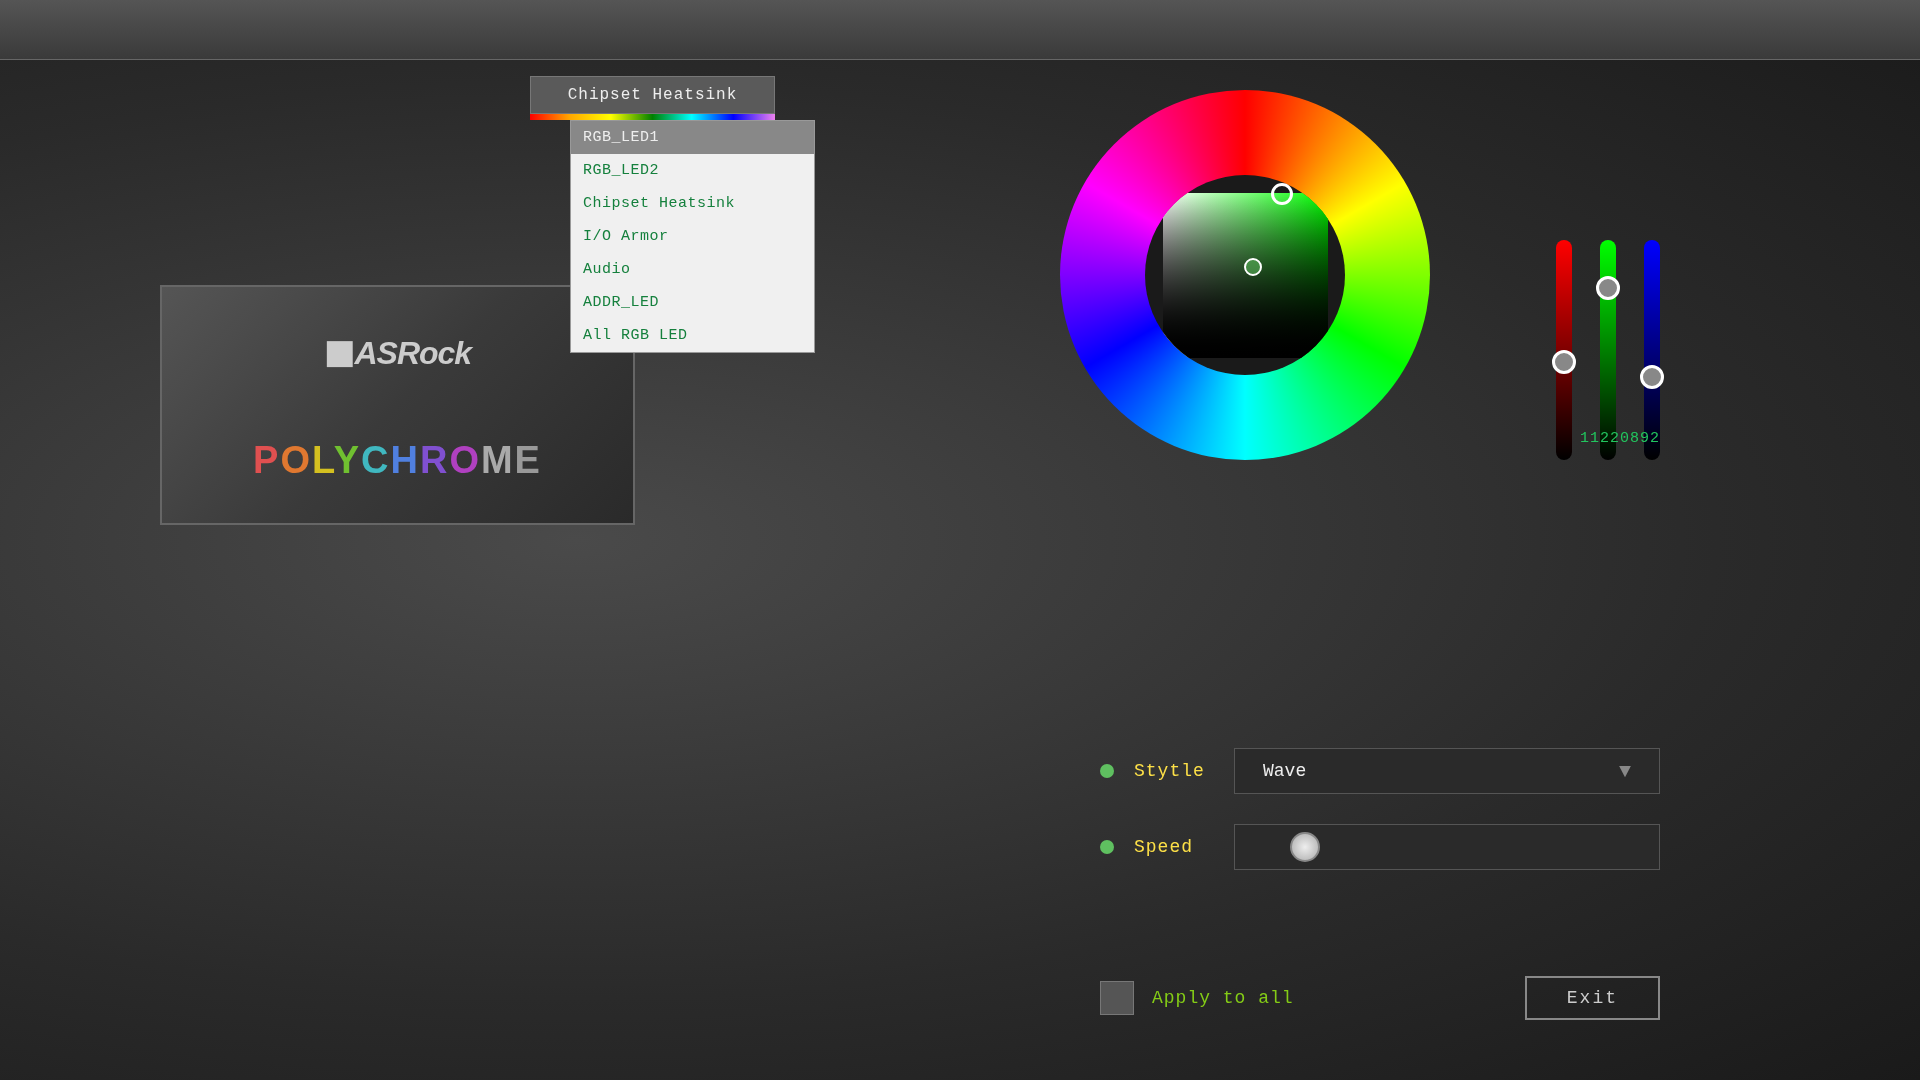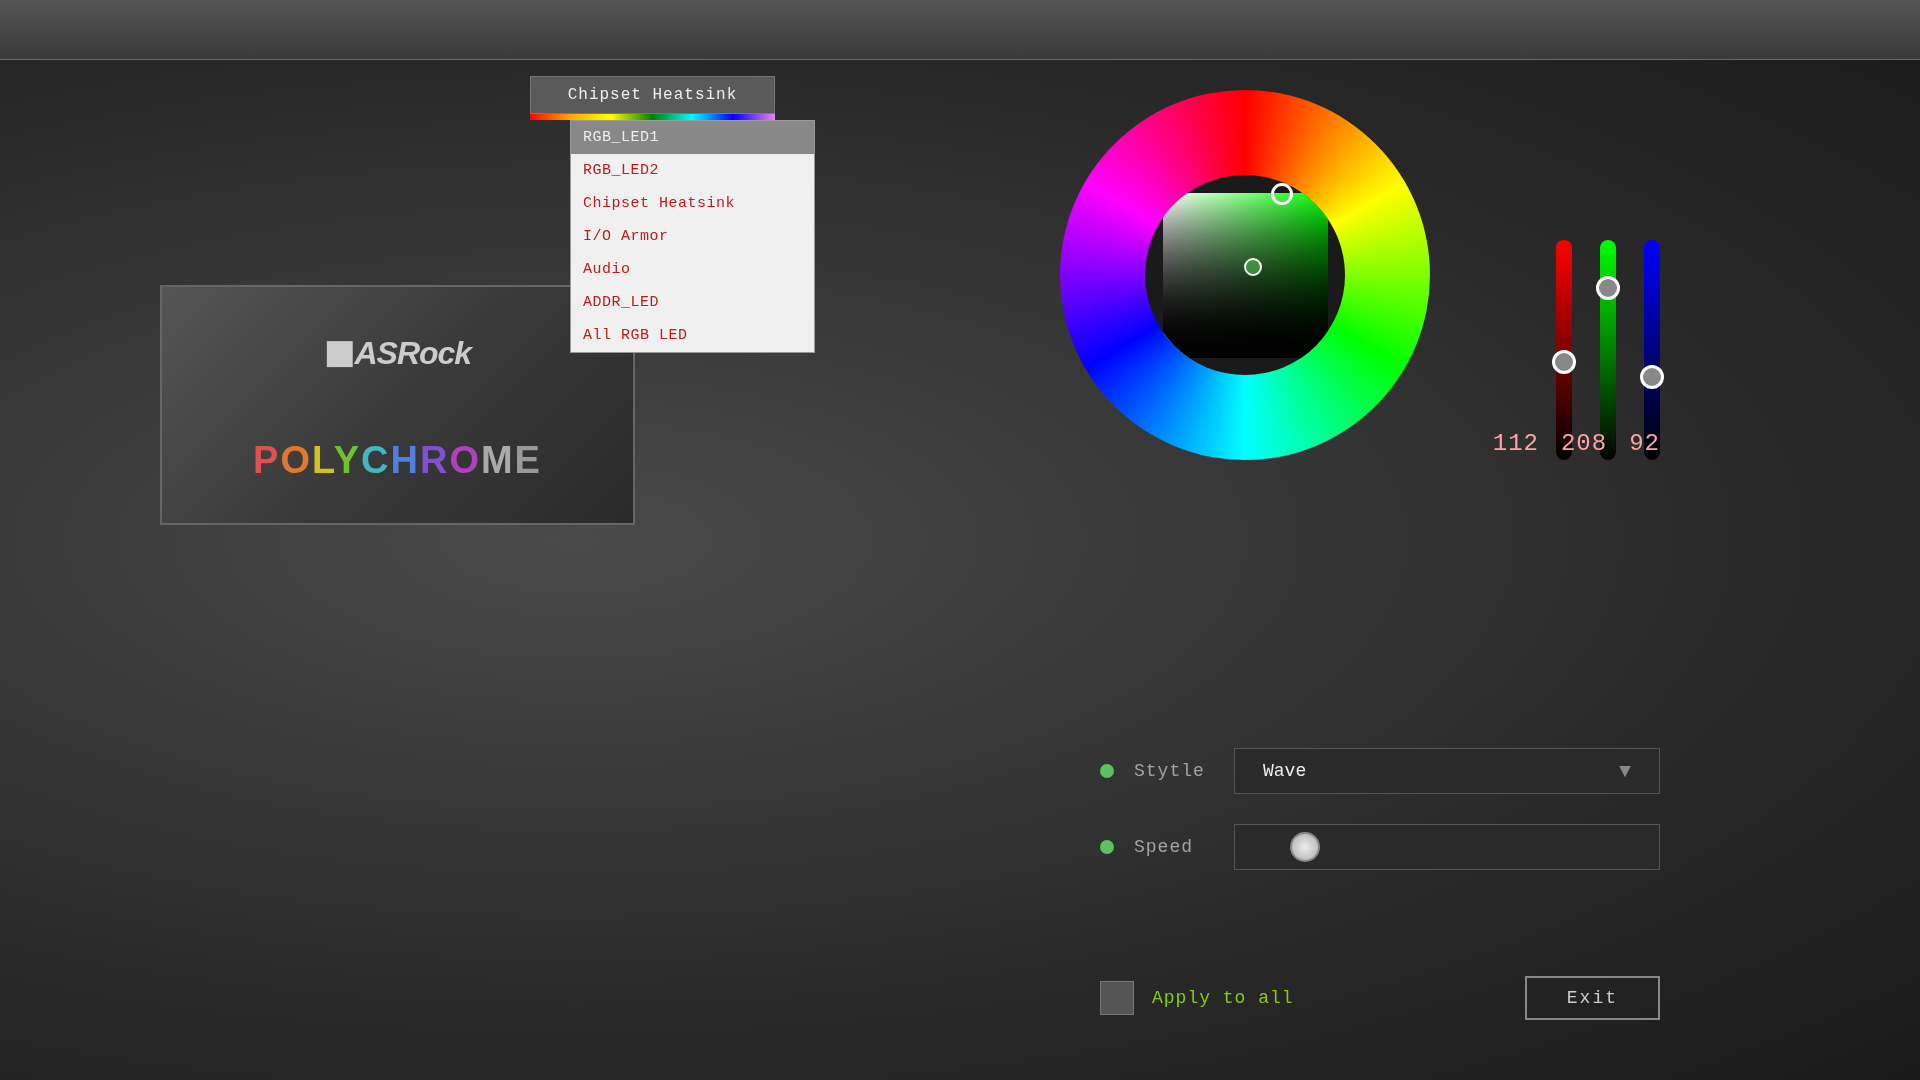--- a/index.html
+++ b/index.html
@@ -118,21 +118,21 @@
       top: 120px;
       width: 245px;
       background: #f0f0f0;
       border: 1px solid #999;
       margin-left: 40px;
     }
 
     .dropdown-item {
       padding: 8px 12px;
       font-size: 15px;
-      color: #b91c1c;
+      color: #15803d;
       cursor: pointer;
       letter-spacing: 0.5px;
     }
     .dropdown-item.selected {
       background: #888;
       color: #eee;
     }
 
     
     .color-wheel-container {
@@ -249,23 +249,22 @@
       transform: translateX(-50%);
       left: 50%;
       cursor: pointer;
     }
 
     .rgb-values {
       position: absolute;
       right: 260px;
       top: 430px;
       display: flex;
-      gap: 22px;
-      color: #fca5a5;
-      font-size: 24px;
+      color: #22c55e;
+      font-size: 15px;
       letter-spacing: 1px;
     }
 
     
     .controls-section {
       position: absolute;
       right: 260px;
       bottom: 180px;
       width: 560px;
     }
@@ -279,21 +278,21 @@
 
     .control-dot {
       width: 14px;
       height: 14px;
       border-radius: 50%;
       background: #5fc060;
       flex-shrink: 0;
     }
 
     .control-label {
-      color: #a3a3a3;
+      color: #fde047;
       font-size: 18px;
       width: 80px;
       letter-spacing: 1px;
     }
 
     .control-select {
       flex: 1;
       background: #2a2a2a;
       border: 1px solid #555;
       color: #eee;

